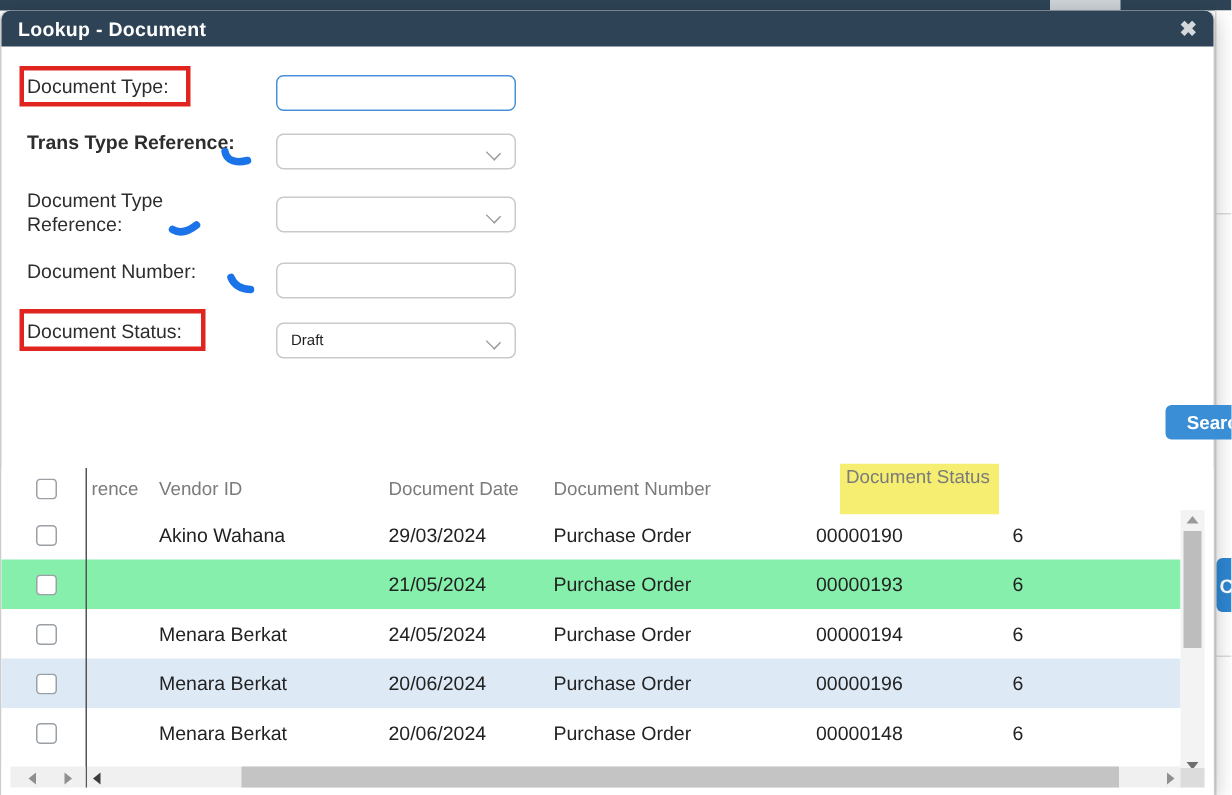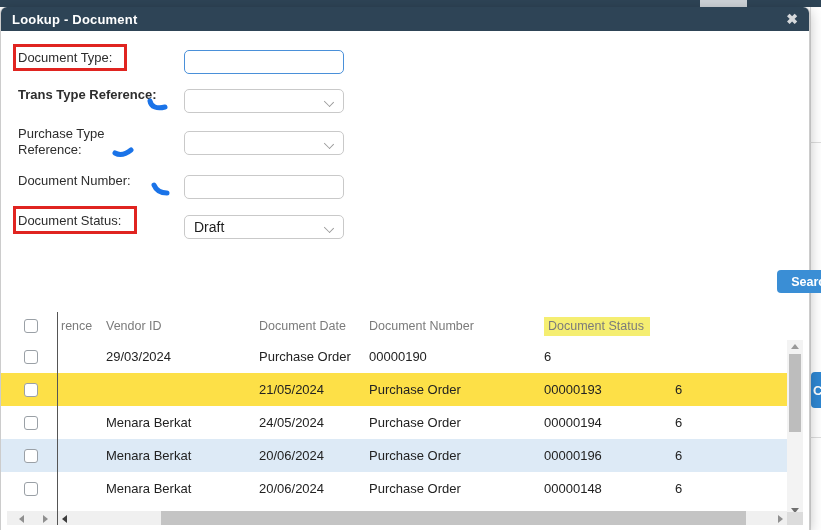--- a/index.html
+++ b/index.html
@@ -26,21 +26,21 @@
   .modal-title { color:#fff; font-size:13px; font-weight:bold; letter-spacing:.2px; }
   .modal-close { color:#d6d9dc; font-size:14px; font-weight:bold; cursor:pointer; line-height:1; }
 
   
   .field-label { position:absolute; left:17px; width:160px; font-size:13px; color:#2d2d2d; line-height:16px; }
   .text-input { position:absolute; left:183px; width:160px; height:24px; border:1px solid #c9c9c9;
     border-radius:5px; font-size:13px; padding:0 8px; color:#222; outline:none; background:#fff; }
   .text-input.focused { border:1px solid #4a90d9; }
   .select { position:absolute; left:183px; width:160px; height:24px; border:1px solid #c9c9c9;
     border-radius:5px; background:#fff; display:flex; align-items:center; justify-content:space-between;
-    padding:0 9px; font-size:14px; color:#1d1d1d; cursor:pointer;gap:30px; }
+    padding:0 9px; font-size:10px; color:#1d1d1d; cursor:pointer;gap:30px; }
   .chevron { width:9px; height:9px; position:relative; }
   .chevron::before { content:""; position:absolute; left:0; top:1px; width:7px; height:7px;
     border-right:1.6px solid #9a9a9a; border-bottom:1.6px solid #9a9a9a; transform:rotate(45deg) scale(1,.8); }
 
   
   .red-box { position:absolute; border:3px solid #e02420; background:transparent; }
   .pen-mark { position:absolute; }
   .hl-yellow { background:#f5ee71; }
 
   .search-btn { position:absolute; left:776px; top:263px; width:70px; height:23px; background:#3a8ed5;
@@ -49,22 +49,22 @@
   
   .table { position:absolute; left:0; top:305px; width:808px; height:218px; background:#fff; }
   .col-divider { position:absolute; left:56px; top:0; width:1px; height:213px; background:#555; }
   .trow { position:relative; display:grid; grid-template-columns:56px 45px 153px 110px 175px 131px 1fr;
     align-items:center; width:786px; }
   .trow.header { height:28px; }
   .trow.data { height:33px; }
   .tcell { font-size:13px; color:#222; padding-left:4px; overflow:hidden; white-space:nowrap; }
   .trow.header .tcell { font-size:12.5px; color:#7b7b7b; }
   .tcell.status-h { color:#8e8a55; }
-  .hl-pill { display:inline-block; padding:2px 6px 3px 4px; }
-  .row-alt { background:#fde047; }
+  .hl-pill { display:inline-block; padding:2px 6px 18px 4px;margin-left:16px; }
+  .row-alt { background:#86efac; }
   .row-selected { background:#ddeaf6; }
   .cb-cell { display:flex; justify-content:center; }
   .checkbox { width:14px; height:14px; border:1.6px solid #9aa0a6; border-radius:3px; background:#fff; cursor:pointer; }
 
   
   .vscroll { position:absolute; left:786px; top:28px; width:16px; height:177px; background:#f3f3f3; }
   .vscroll .thumb { position:absolute; left:2px; top:14px; width:12px; height:78px; background:#bdbdbd; cursor:grab; }
   .arrow { width:0; height:0; position:absolute; }
   .arr-up { left:4px; top:4px; border-left:4px solid transparent; border-right:4px solid transparent; border-bottom:5px solid #9a9a9a; }
   .arr-down { left:4px; bottom:4px; border-left:4px solid transparent; border-right:4px solid transparent; border-top:5px solid #6f6f6f; }
@@ -94,21 +94,21 @@
 
   <div class="modal">
 
     <div class="modal-header">
       <span class="modal-title">Lookup - Document</span>
       <span class="modal-close">✖</span>
     </div>
 
     <div class="field-label" style="top:43px;">Document Type:</div>
     <div class="field-label" style="top:80px;font-weight:bold;">Trans Type Reference:</div>
-    <div class="field-label" style="top:119px; width:120px;">Purchase Type Reference:</div>
+    <div class="field-label" style="top:119px; width:120px;">Document Type Reference:</div>
     <div class="field-label" style="top:166px;">Document Number:</div>
     <div class="field-label" style="top:206px;">Document Status:</div>
 
     <input class="text-input focused" style="top: 43px;" value="">
     <div class="select" style="top:82px;">
       <span></span>
       <span class="chevron"></span>
     </div>
     <div class="select" style="top:124px;">
       <span></span>
@@ -146,20 +146,21 @@
         <div class="tcell">Document Date</div>
         <div class="tcell">Document Number</div>
         <div class="tcell status-h"><span class="hl-pill hl-yellow">Document Status</span></div>
       </div>
 
       <div class="trow data">
         <div class="tcell cb-cell">
             <div class="checkbox"></div>
           </div>
         <div class="tcell"></div>
+        <div class="tcell">Akino Wahana</div>
         <div class="tcell">29/03/2024</div>
         <div class="tcell">Purchase Order</div>
         <div class="tcell">00000190</div>
         <div class="tcell">6</div>
       </div>
 
       <div class="trow data row-alt">
         <div class="tcell cb-cell">
             <div class="checkbox"></div>
           </div>

